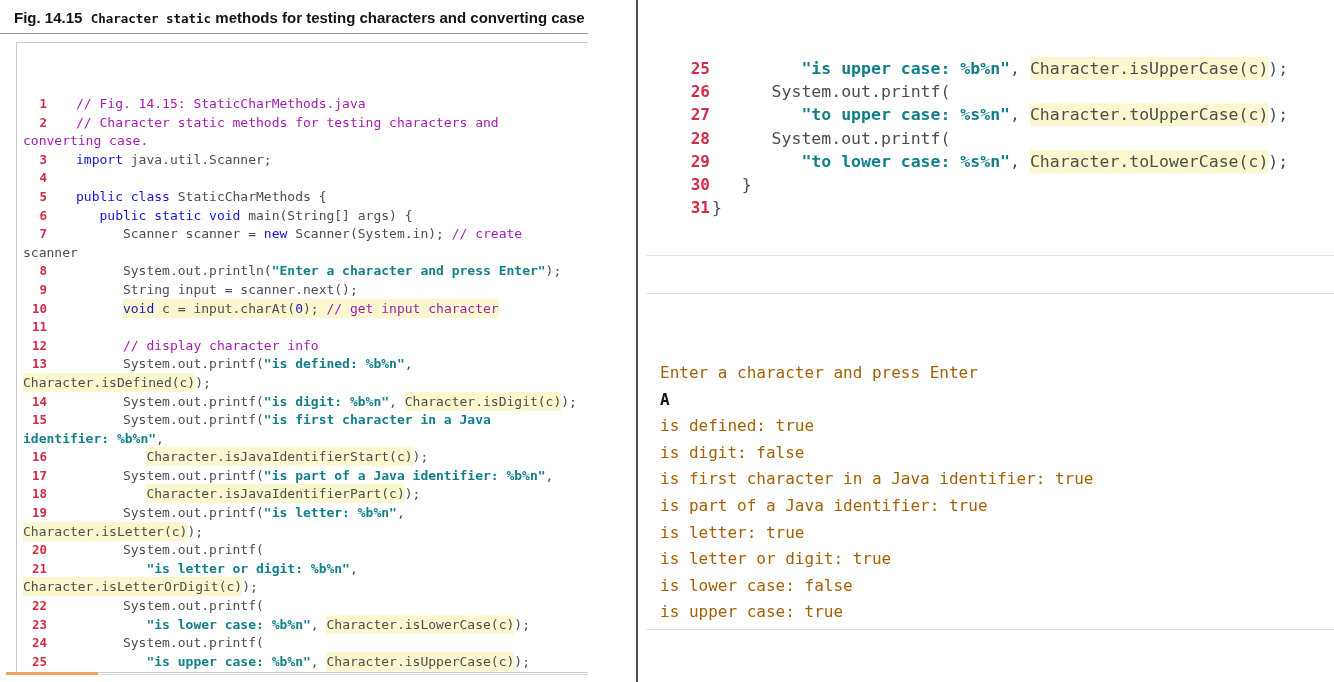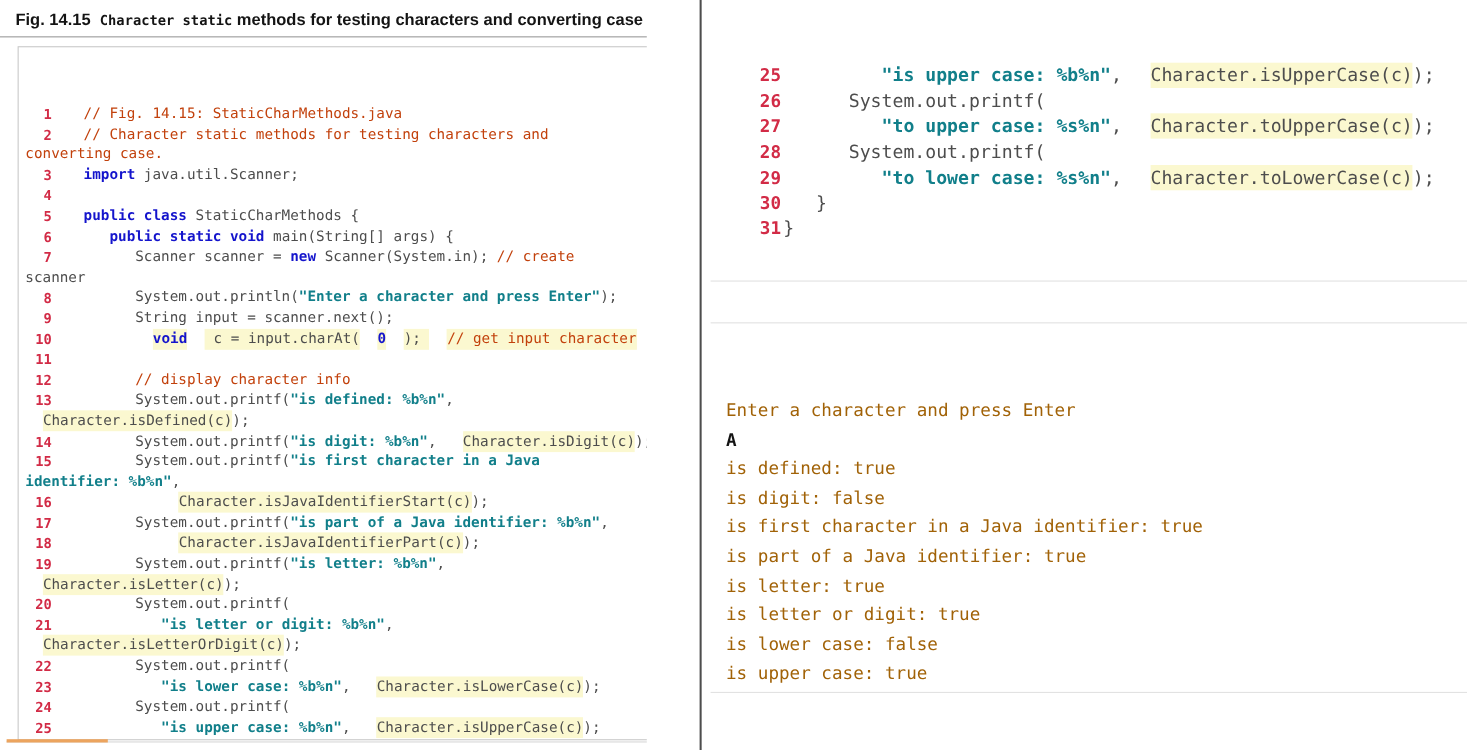--- a/index.html
+++ b/index.html
@@ -22,24 +22,24 @@
     position:relative;height:18.6px;line-height:18.6px;font-size:13px;
     white-space:pre;padding-left:59px;
   }
   .code-box .code-row.wrap{padding-left:6px;}
   .code-box .ln{
     position:absolute;left:8px;top:0;width:22px;text-align:right;
     color:#d22b46;font-weight:bold;font-size:12.5px;
   }
   
   .tok-p{color:#4d4d4d;}
-  .tok-k{color:#1414cc;font-weight:bold;}
+  .tok-k{color:#1414cc;font-weight:normal;}
   .tok-s{color:#117f8a;font-weight:bold;}
-  .tok-c{color:#c2410c;}
-  .hl{background:#fbf8d0;padding:2px 0;margin-left:16px;}
+  .tok-c{color:#a21caf;}
+  .hl{background:#fbf8d0;padding:2px 0;}
   
   .h-track{position:absolute;left:6px;top:674px;width:624px;height:1px;background:#d8d8d8;}
   .h-thumb{position:absolute;left:6px;top:672px;width:92px;height:3px;background:#eca45e;z-index:3;}
   
   .pane-divider{position:absolute;left:636px;top:0;width:2px;height:682px;background:#4d4d4d;}
   
   .right-pane{position:absolute;left:638px;top:0;width:696px;height:682px;background:#fff;overflow:hidden;}
   .right-code{position:absolute;left:0;top:57px;right:0;}
   .right-code .code-row{
     position:relative;height:23.2px;line-height:23.2px;font-size:16.5px;

